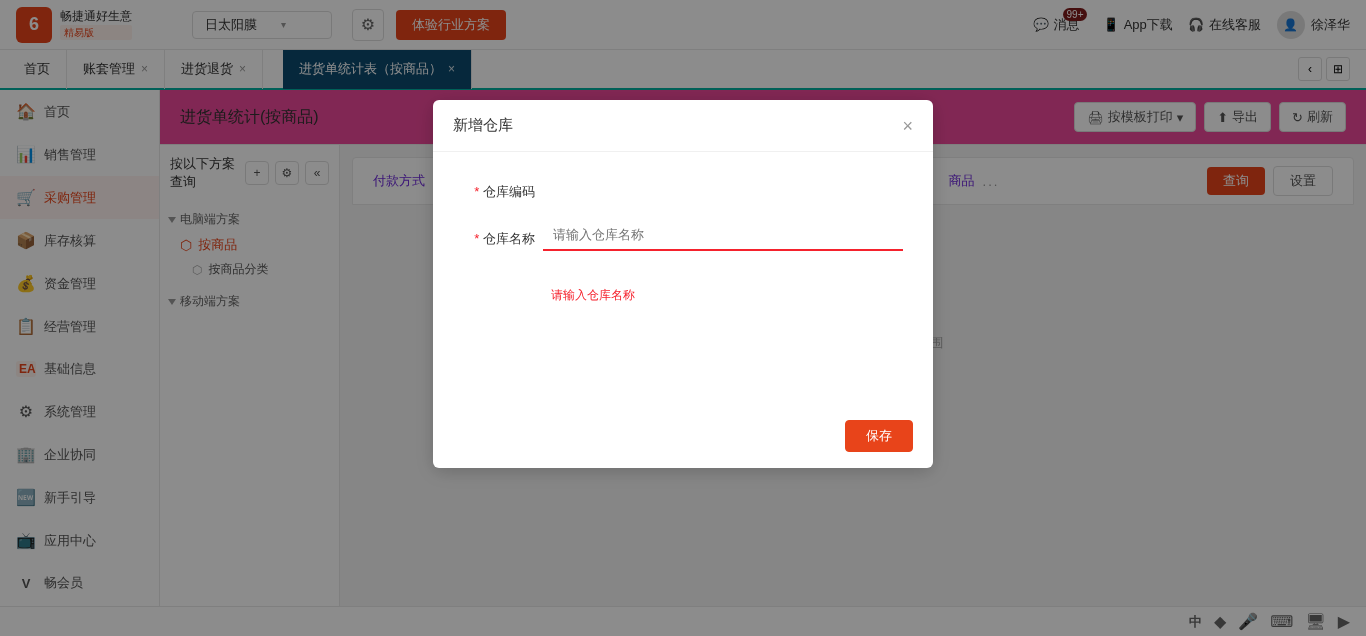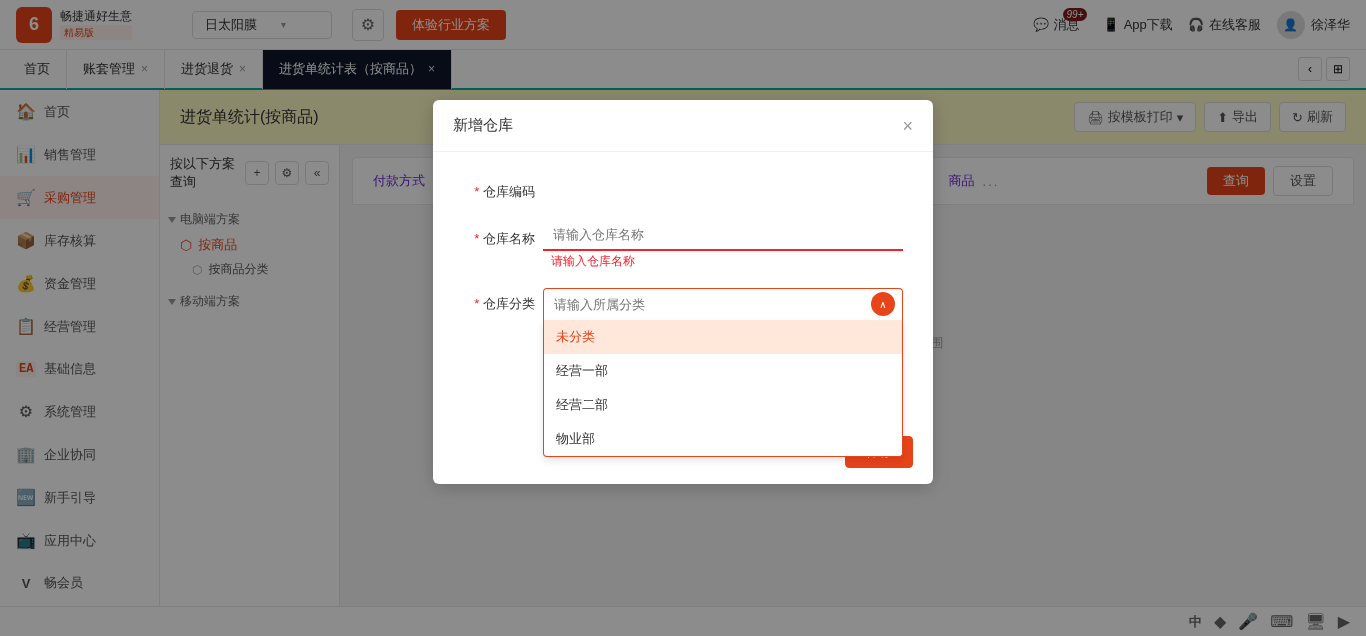--- a/index.html
+++ b/index.html
@@ -64,21 +64,21 @@
       color: white;
       border: none;
       padding: 6px 16px;
       border-radius: 4px;
       cursor: pointer;
       font-size: 13px;
     }
 
     .header-right { display: flex; align-items: center; gap: 16px; }
     .notif-item { display: flex; align-items: center; gap: 4px; cursor: pointer; color: #333; font-size: 13px; position: relative; }
-    .badge { background: #7f1d1d; color: white; font-size: 10px; padding: 1px 4px; border-radius: 8px; position: absolute; top: -8px; right: -8px; font-style: italic; }
+    .badge { background: #7f1d1d; color: white; font-size: 10px; padding: 1px 4px; border-radius: 8px; position: absolute; top: -8px; right: -8px; }
     .user-area { display: flex; align-items: center; gap: 6px; cursor: pointer; color: #333; }
     .user-avatar { width: 28px; height: 28px; background: #ddd; border-radius: 50%; display: flex; align-items: center; justify-content: center; font-size: 12px; overflow: hidden; }
 
     
     .tab-bar {
       height: 40px;
       background: #fff;
       display: flex;
       align-items: center;
       border-bottom: 2px solid #00b0a0;
@@ -91,22 +91,23 @@
       align-items: center;
       padding: 0 16px;
       cursor: pointer;
       font-size: 13px;
       color: #333;
       border-right: 1px solid #e8e8e8;
       white-space: nowrap;
       gap: 6px;
     }
     .tab-item.active {
-      background: #0f172a;
+      background: #0c4a6e;
       color: white;
+      margin-left: 20px;
     }
     .tab-close { font-size: 12px; color: #999; cursor: pointer; }
     .tab-item.active .tab-close { color: rgba(255,255,255,0.8); }
     .tab-spacer { flex: 1; }
     .tab-controls { display: flex; align-items: center; gap: 4px; padding: 0 8px; }
     .tab-ctrl-btn { width: 24px; height: 24px; border: 1px solid #ddd; border-radius: 3px; display: flex; align-items: center; justify-content: center; cursor: pointer; font-size: 12px; }
 
     
     .main-layout {
       display: flex;
@@ -135,21 +136,21 @@
 
     
     .content-area {
       flex: 1;
       background: #f5f5f5;
       overflow: auto;
       position: relative;
     }
 
     .page-header {
-      background: #fef9c3;
+      background: #ec4899;
       padding: 12px 20px;
       display: flex;
       align-items: center;
       justify-content: space-between;
       border-bottom: 1px solid #e8e8e8;
     }
     .page-title { font-size: 16px; color: #333; font-weight: 500; }
     .page-actions { display: flex; align-items: center; gap: 8px; }
     .action-btn {
       display: flex; align-items: center; gap: 4px;
@@ -406,21 +407,21 @@
     </div>
     <div class="sidebar-item">
       <span class="sidebar-icon">💰</span>
       <span>资金管理</span>
     </div>
     <div class="sidebar-item">
       <span class="sidebar-icon">📋</span>
       <span>经营管理</span>
     </div>
     <div class="sidebar-item">
-      <span class="sidebar-icon" style="font-size:12px;font-weight:bold;color:#e8441a;background:#fff3ed;border-radius:3px;padding:1px 3px;font-family:Liberation Mono, monospace;">EA</span>
+      <span class="sidebar-icon" style="font-size:12px;font-weight:bold;color:#e8441a;background:#fff3ed;border-radius:3px;padding:1px 3px;">EA</span>
       <span>基础信息</span>
     </div>
     <div class="sidebar-item">
       <span class="sidebar-icon">⚙</span>
       <span>系统管理</span>
     </div>
     <div class="sidebar-item">
       <span class="sidebar-icon">🏢</span>
       <span>企业协同</span>
     </div>
@@ -526,43 +527,30 @@
     <div class="modal-header">
       <span class="modal-title">新增仓库</span>
       <span class="modal-close">×</span>
     </div>
     <div class="modal-body">
 
       <div class="form-row">
         <span class="form-label required">仓库编码</span>
       </div>
 
-      <div class="form-row" style="flex-direction:column;align-items:flex-start;">
+      <div class="form-row" style="flex-direction:column;align-items:flex-start;gap:34px;">
         <div style="display:flex;align-items:center;width:100%;">
           <span class="form-label required">仓库名称</span>
           <input type="text" class="form-control-plain" style="flex: 1 1 0%; border-top: none; border-left: none; border-right: none; border-bottom: 2px solid rgb(245, 34, 45); height: 32px; padding: 0px 10px; font-size: 13px; outline: none;" placeholder="请输入仓库名称">
         </div>
         <div style="margin-left:88px;margin-top:2px;">
           <span style="color:#f5222d;font-size:12px;">请输入仓库名称</span>
         </div>
       </div>
 
-      <div class="form-row" style="position:relative;">
-        <span class="form-label required">仓库分类</span>
-        <div class="dropdown-field">
-          <input type="text" class="dropdown-input open" placeholder="请输入所属分类" style="">
-          <div class="dropdown-arrow">∧</div>
-          <div class="dropdown-list">
-            <div class="dropdown-option selected">未分类</div>
-            <div class="dropdown-option">经营一部</div>
-            <div class="dropdown-option">经营二部</div>
-            <div class="dropdown-option">物业部</div>
-          </div>
-        </div>
-      </div>
 
     </div>
     <div class="modal-footer" style="margin-top:100px;">
       <button class="btn btn-primary">保存</button>
     </div>
   </div>
 </div>
 
 <div class="footer-bar">
   <span class="footer-icon" style="font-size:13px;font-weight:bold;">中</span>

